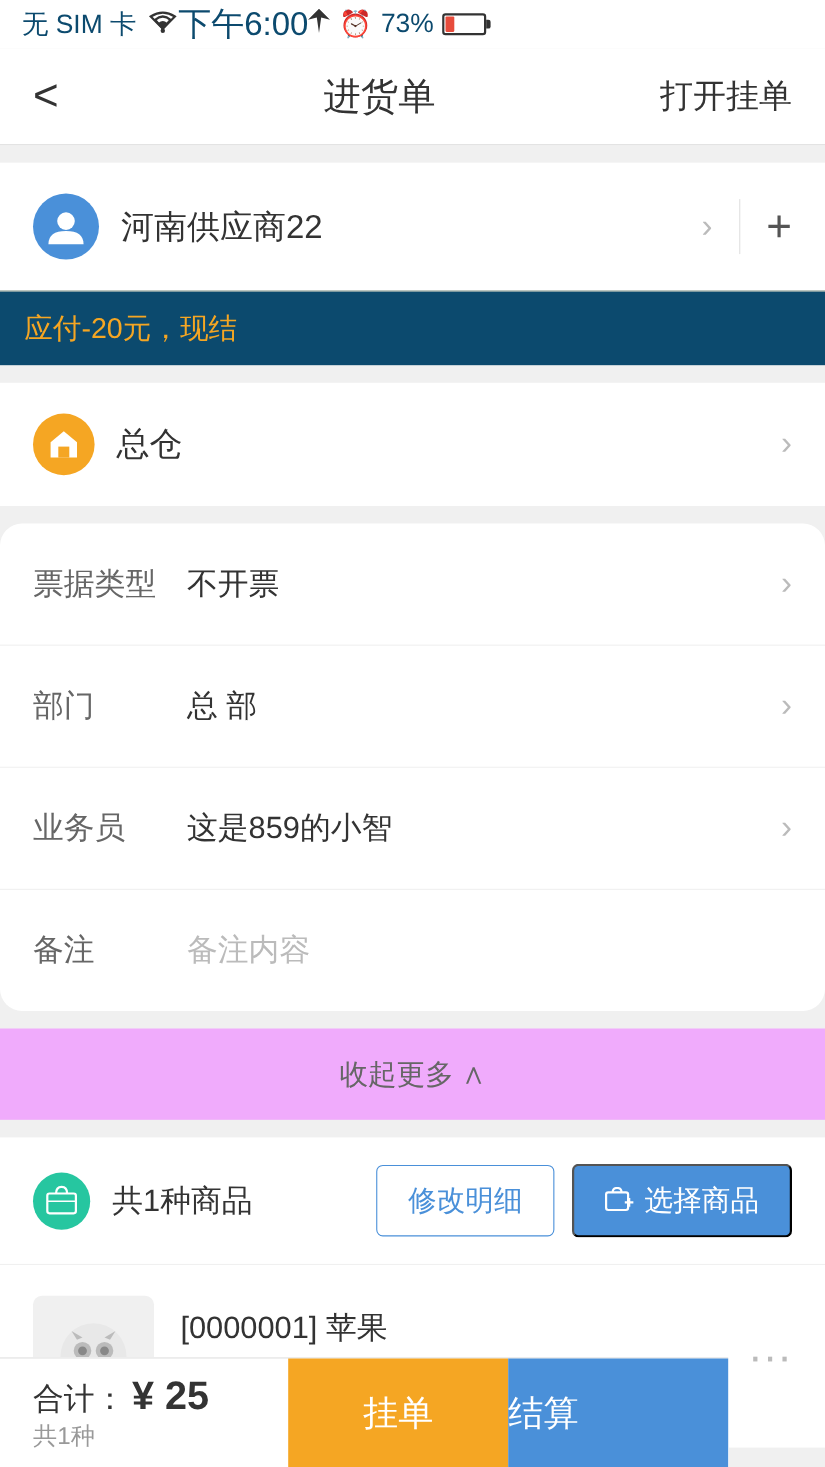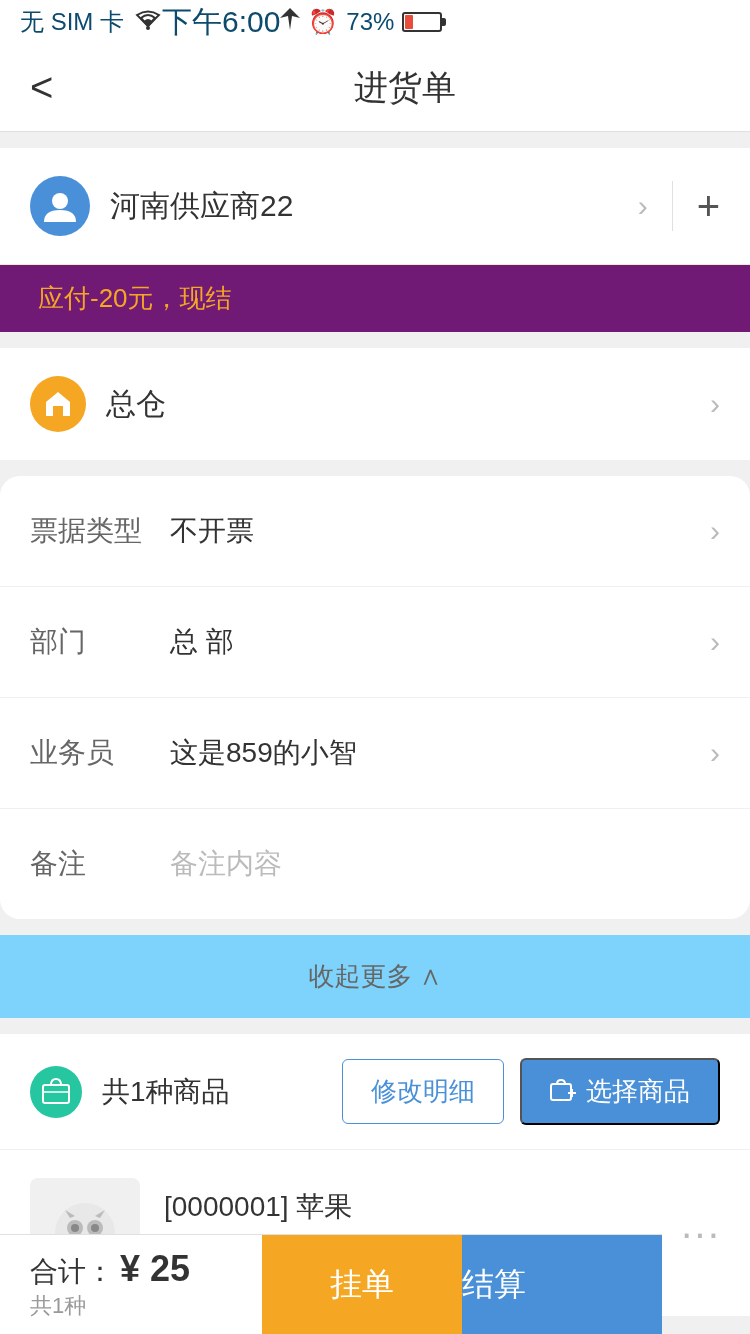--- a/index.html
+++ b/index.html
@@ -86,22 +86,22 @@
     }
     .supplier-name { flex: 1; font-size: 30px; color: #333; }
     .chevron-icon { color: #bbb; font-size: 30px; }
     .supplier-divider {
       width: 1px; background: #e0e0e0; height: 50px; margin: 0 24px;
     }
     .add-icon { color: #555; font-size: 40px; cursor: pointer; }
 
     
     .payment-hint {
-      background: #701a75;
-      padding: 16px 38px;
+      background: #0c4a6e;
+      padding: 16px 22px;
       font-size: 26px;
       color: #f5a623;
       border-top: 1px solid #f0e8d0;
     }
 
     
     .warehouse-row {
       display: flex;
       align-items: center;
       padding: 28px 30px;
@@ -130,21 +130,21 @@
       border-bottom: 1px solid #f0f0f0;
       cursor: pointer;
     }
     .form-row:last-child { border-bottom: none; }
     .form-label { width: 140px; font-size: 28px; color: #666; flex-shrink: 0; }
     .form-value { flex: 1; font-size: 28px; color: #333; }
     .form-placeholder { flex: 1; font-size: 28px; color: #bbb; }
 
     
     .collapse-row {
-      background: #7dd3fc;
+      background: #f0abfc;
       text-align: center;
       padding: 24px;
       margin-top: 16px;
       font-size: 26px;
       color: #666;
       cursor: pointer;
     }
 
     
     .product-header {
@@ -274,20 +274,21 @@
     <span>73%</span>
     <span class="battery-icon">
       <span class="battery-fill"></span>
     </span>
   </div>
 </div>
 
 <div class="nav-bar">
   <span class="nav-back">&lt;</span>
   <span class="nav-title">进货单</span>
+  <span class="nav-action">打开挂单</span>
 </div>
 
 <div class="section-white">
   <div class="supplier-row">
     <div class="supplier-avatar">
       <svg width="36" height="36" viewBox="0 0 36 36" fill="white">
         <circle cx="18" cy="13" r="8"></circle>
         <path d="M2 34 Q2 22 18 22 Q34 22 34 34"></path>
       </svg>
     </div>

